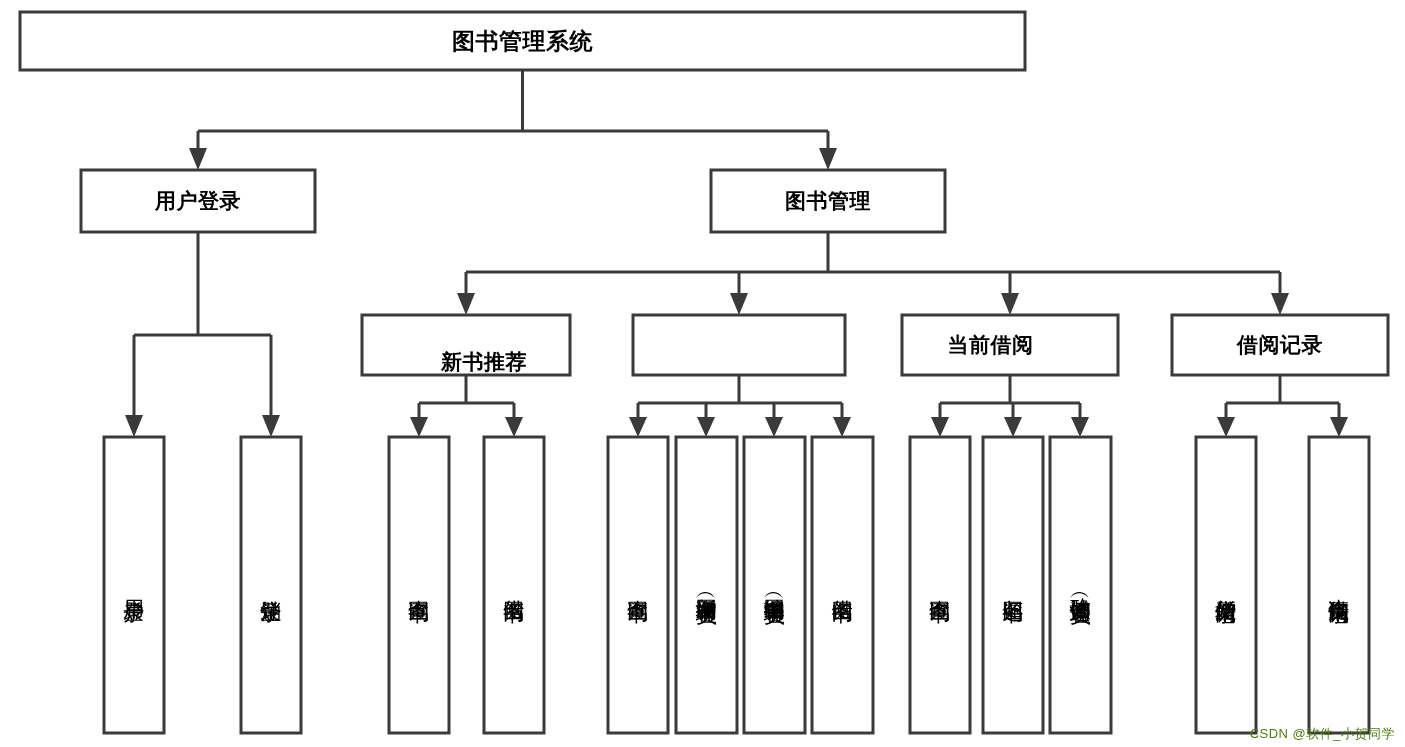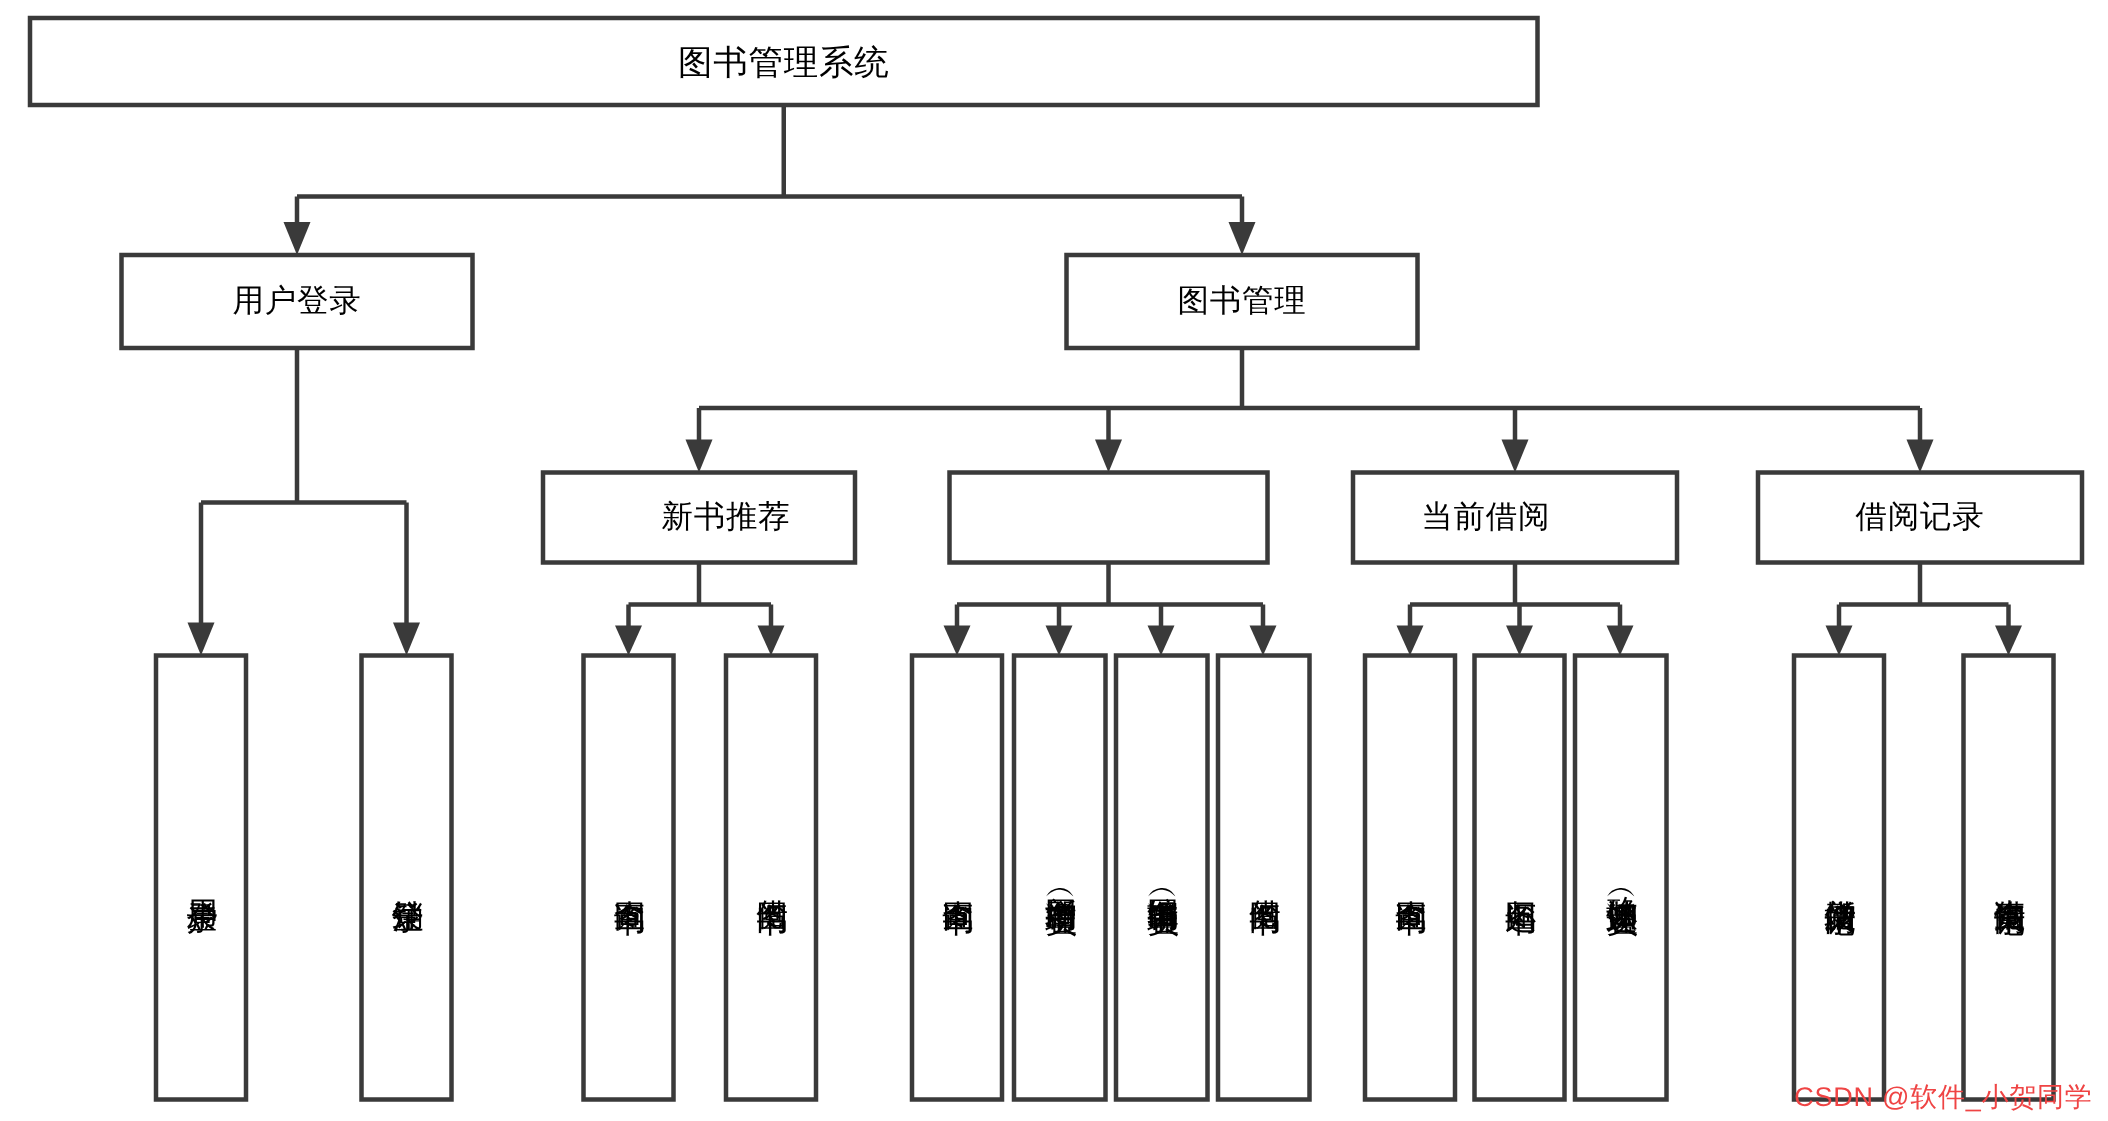--- a/index.html
+++ b/index.html
@@ -45,20 +45,21 @@
     position: absolute;
     display: flex;
     align-items: center;
     justify-content: center;
     color: #000000;
     font-size: 21px;
     line-height: 1.15;
     letter-spacing: 0.5px;
     white-space: nowrap;
     pointer-events: none;
+    font-weight: bold;
   }
   .node-label-v {
     position: absolute;
     display: flex;
     align-items: center;
     justify-content: center;
     color: #000000;
     font-size: 21px;
     line-height: 1.32;
     letter-spacing: 1px;
@@ -66,22 +67,22 @@
     text-orientation: upright;
     pointer-events: none;
   }
   .title-label {
     font-size: 23px;
   }
   .watermark {
     position: absolute;
     right: 10px;
     bottom: 4px;
-    color: #ef4444;
-    font-size: 18px;
+    color: #4d7c0f;
+    font-size: 13px;
     letter-spacing: 0.5px;
     white-space: nowrap;
   }
 </style>
 </head>
 <body>
 
 <div id="diagram-root">
 
   <svg id="diagram-svg" viewBox="0 0 1405 747" xmlns="http://www.w3.org/2000/svg">
@@ -190,21 +191,21 @@
       <rect class="node-box" x="1309" y="437" width="60" height="296"></rect>
     </g>
   </svg>
 
   <div class="node-label-h title-label" style="left:20px; top:12px; width:1005px; height:58px;">图书管理系统</div>
 
   <div class="node-label-h" style="left:81px; top:170px; width:234px; height:62px;">用户登录</div>
 
   <div class="node-label-h" style="left:711px; top:170px; width:234px; height:62px;">图书管理</div>
 
-  <div class="node-label-h" style="left:362px; top:315px; width:244px; height:60px;">新书推荐</div>
+  <div class="node-label-h" style="left:362px; top:332px; width:244px; height:60px;">新书推荐</div>
 
 
   <div class="node-label-h" style="left:902px; top:315px; width:177px; height:60px;">当前借阅</div>
 
   <div class="node-label-h" style="left:1172px; top:315px; width:216px; height:60px;">借阅记录</div>
 
   <div class="node-label-v" style="left:104px; top:437px; width:60px; height:296px;">用户登录</div>
 
   <div class="node-label-v" style="left:241px; top:437px; width:60px; height:296px;">注销登录</div>
 

